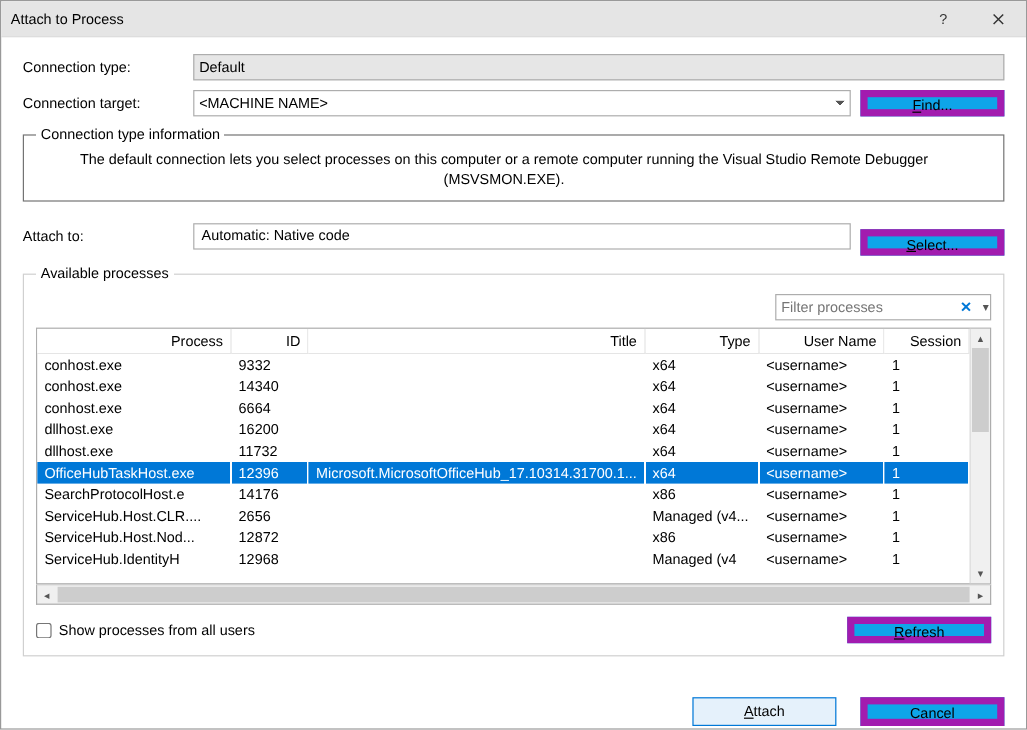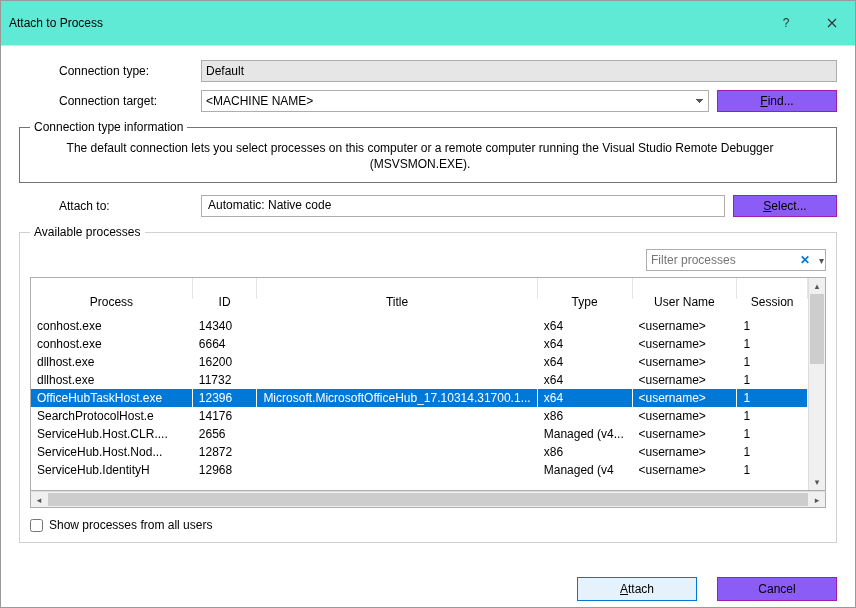--- a/index.html
+++ b/index.html
@@ -1,44 +1,44 @@
 <!DOCTYPE html>
 <html><head>
 <meta charset="utf-8">
 <style>
 * { box-sizing: border-box; margin: 0; padding: 0; font-family: "Segoe UI", Tahoma, sans-serif; font-size: 12px; }
 body { background: #fff; width: 856px; height: 608px; overflow: hidden; border: 1px solid #999; }
-.titlebar { display: flex; align-items: center; height: 45px; background: #5eead4; border-bottom: 1px solid #ddd; }
+.titlebar { display: flex; align-items: center; height: 30px; background: #e5e5e5; border-bottom: 1px solid #ddd; }
 .titlebar .title { flex: 1; padding-left: 8px; }
 .titlebar .sysbtn { width: 46px; height: 30px; display: flex; align-items: center; justify-content: center; color: #333; }
 .content { padding: 14px 18px 12px 18px; }
 .row { display: flex; align-items: center; margin-bottom: 8px; }
-.label { width: 142px; margin-left: 40px; }
+.label { width: 142px; }
 select, input[type=text] { height: 22px; border: 1px solid #adadad; background: #fff; padding: 0 4px; font-size: 12px; }
 select { appearance: none; -webkit-appearance: none; padding-right: 18px; background-image: linear-gradient(45deg, transparent 50%, #555 50%), linear-gradient(135deg, #555 50%, transparent 50%); background-position: right 8px center, right 4px center; background-size: 4px 4px, 4px 4px; background-repeat: no-repeat; }
-.btn { height: 22px; border: 1px solid #a21caf; background: #8b5cf6; padding: 0 8px; font-size: 12px; cursor: default; }
+.btn { height: 22px; border: 6px solid #a21caf; background: #0ea5e9; padding: 0 8px; font-size: 12px; cursor: default; }
 .btn.primary { border: 1px solid #0078d7; background: #e5f1fb; }
 .field-conn-type { flex: 1; background: #e6e6e6; }
 .field-conn-target { flex: 1; margin-right: 8px; }
 .findbtn { width: 120px; }
 fieldset { border: 1px solid #737373; padding: 6px 26px 10px 10px; margin-top: 6px; margin-bottom: 12px; }
 legend { padding: 0 4px; }
 .attach-to-row .readonly { flex: 1; border: 1px solid #adadad; height: 22px; padding: 2px 6px; margin-right: 8px; background: #fff; }
-.selectbtn { width: 104px; }
+.selectbtn { width: 120px; margin-top: 11px; }
 .proc-group { border: 1px solid #d0d0d0; padding: 10px; }
 .proc-group legend { padding: 0 4px; }
 .filter-row { display: flex; justify-content: flex-end; margin-bottom: 6px; }
 .filter-wrap { position: relative; width: 180px; display:flex; align-items:center; }
 .filter-wrap input { width: 100%; padding-right: 28px; color: #737373; }
 .filter-wrap .clear { position:absolute; right: 16px; color:#0078d7; font-weight:bold; }
 .filter-wrap .dd { position:absolute; right: 2px; font-size:10px; color:#555; }
 .table-wrap { border: 1px solid #adadad; height: 214px; position: relative; display: flex; }
 .table-scroll { flex: 1; overflow: hidden; }
 table { border-collapse: collapse; width: 100%; table-layout: fixed; }
-th { text-align: center; font-weight: normal; padding: 3px 6px; border-right: 1px solid #e5e5e5; border-bottom: 1px solid #e5e5e5; background: #fff; position: sticky; top:14px; }
+th { text-align: right; font-weight: normal; padding: 3px 6px; border-right: 1px solid #e5e5e5; border-bottom: 1px solid #e5e5e5; background: #fff; position: sticky; top:0; }
 td { padding: 2px 6px; white-space: nowrap; overflow: hidden; text-overflow: ellipsis; border-right: 1px solid transparent; }
 tr.selected td { background: #0078d7; color: #fff; }
 .col-process { width: 160px; }
 .col-id { width: 64px; }
 .col-title { width: 278px; }
 .col-type { width: 94px; }
 .col-user { width: 104px; }
 .col-session { width: 70px; }
 .vscroll { width: 17px; background: #f0f0f0; border-left: 1px solid #ddd; position: relative; }
 .vscroll .thumb { position: absolute; left: 1px; right: 1px; top: 16px; height: 70px; background: #cdcdcd; }
@@ -223,20 +223,21 @@
       <div class="thumb"></div>
       <div class="arrow">▸</div>
     </div>
 
     <div class="bottom-row">
       <label>
         <input type="checkbox" style="">
         <span>Show processes from all users</span>
       </label>
       <div class="spacer"></div>
+      <button class="btn refreshbtn"><span class="underline-letter">R</span>efresh</button>
     </div>
   </fieldset>
 
 </div>
 
 <div class="dlg-buttons">
   <button class="btn primary"><span class="underline-letter">A</span>ttach</button>
   <button class="btn">Cancel</button>
 </div>
 

